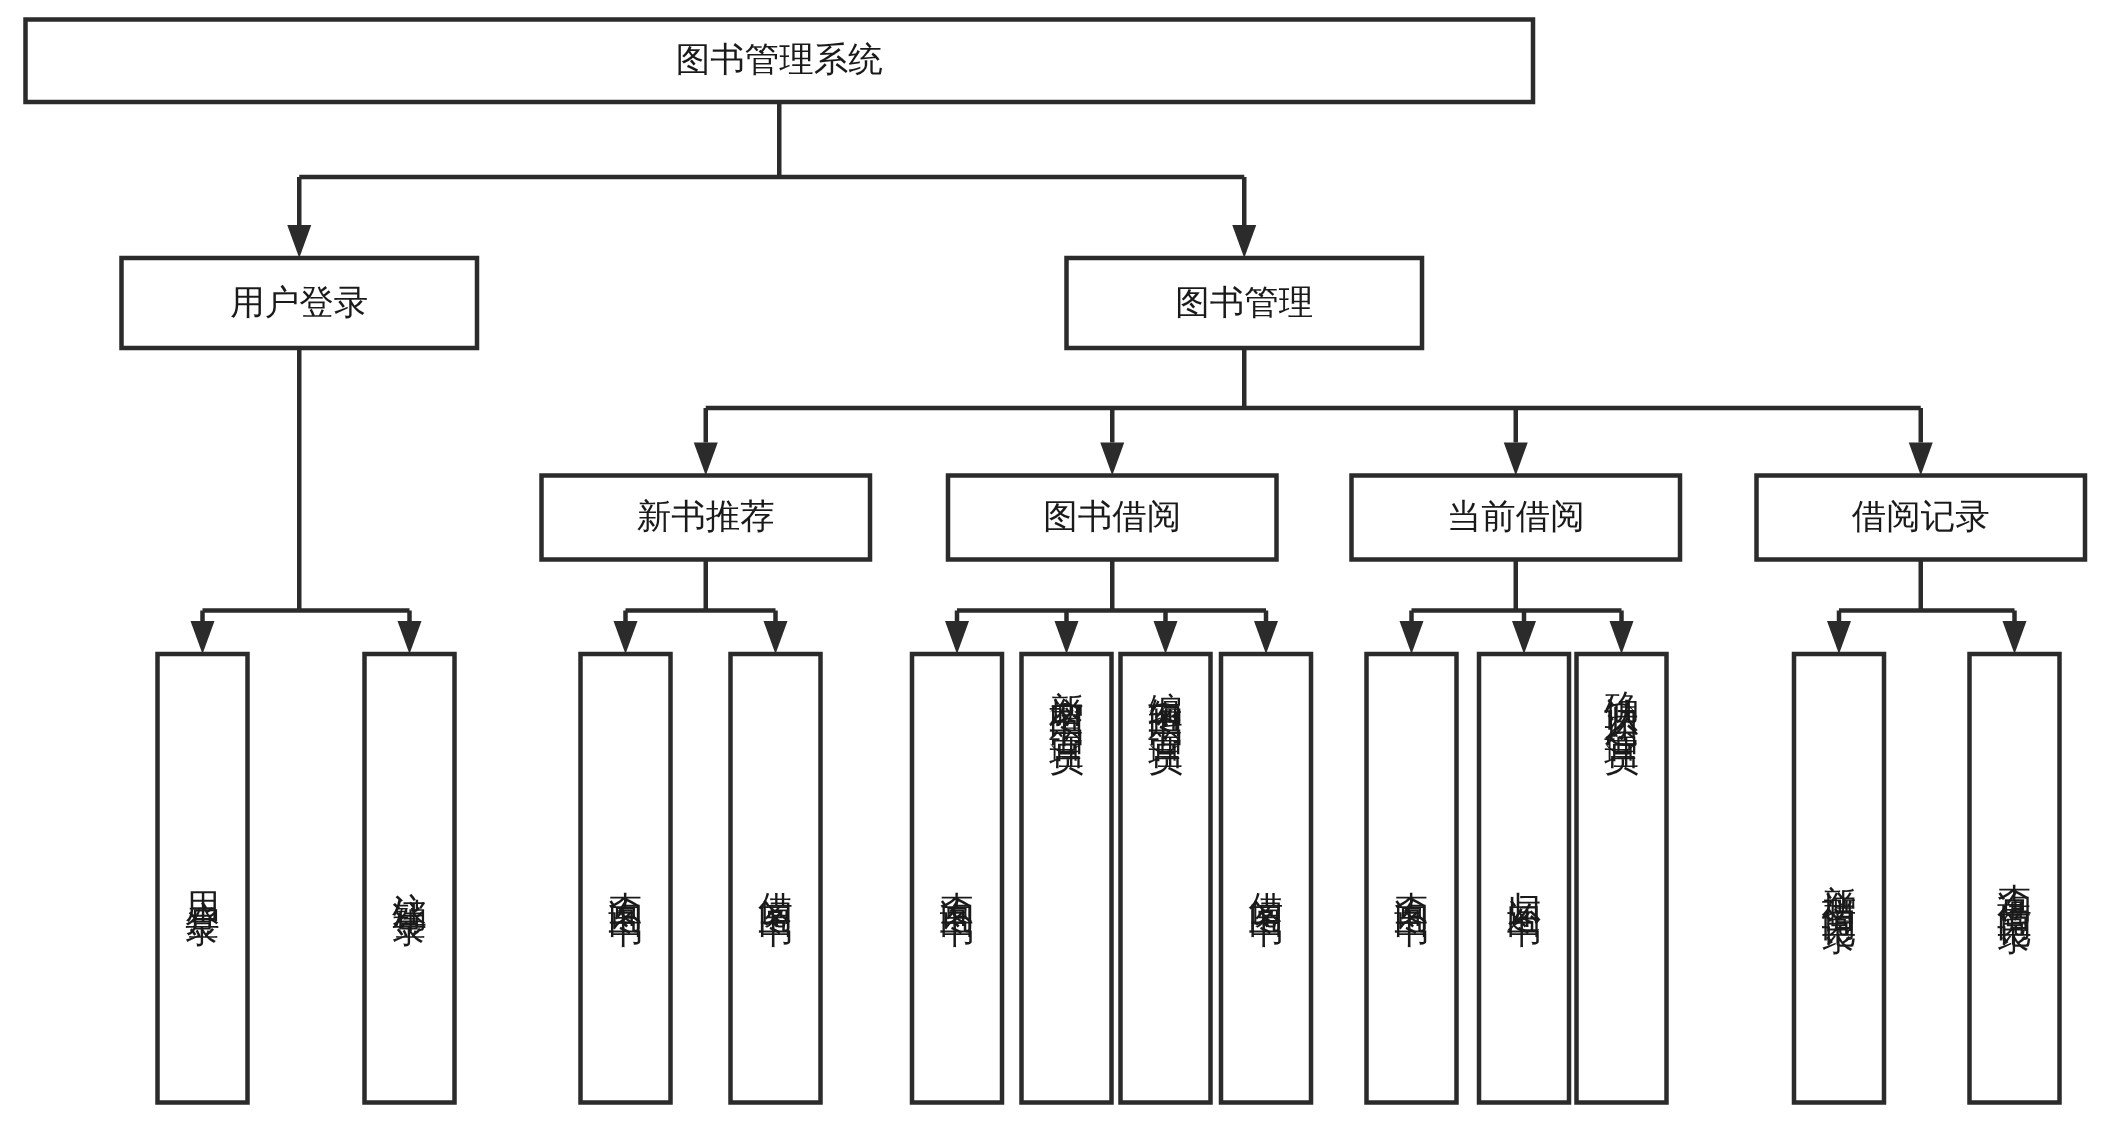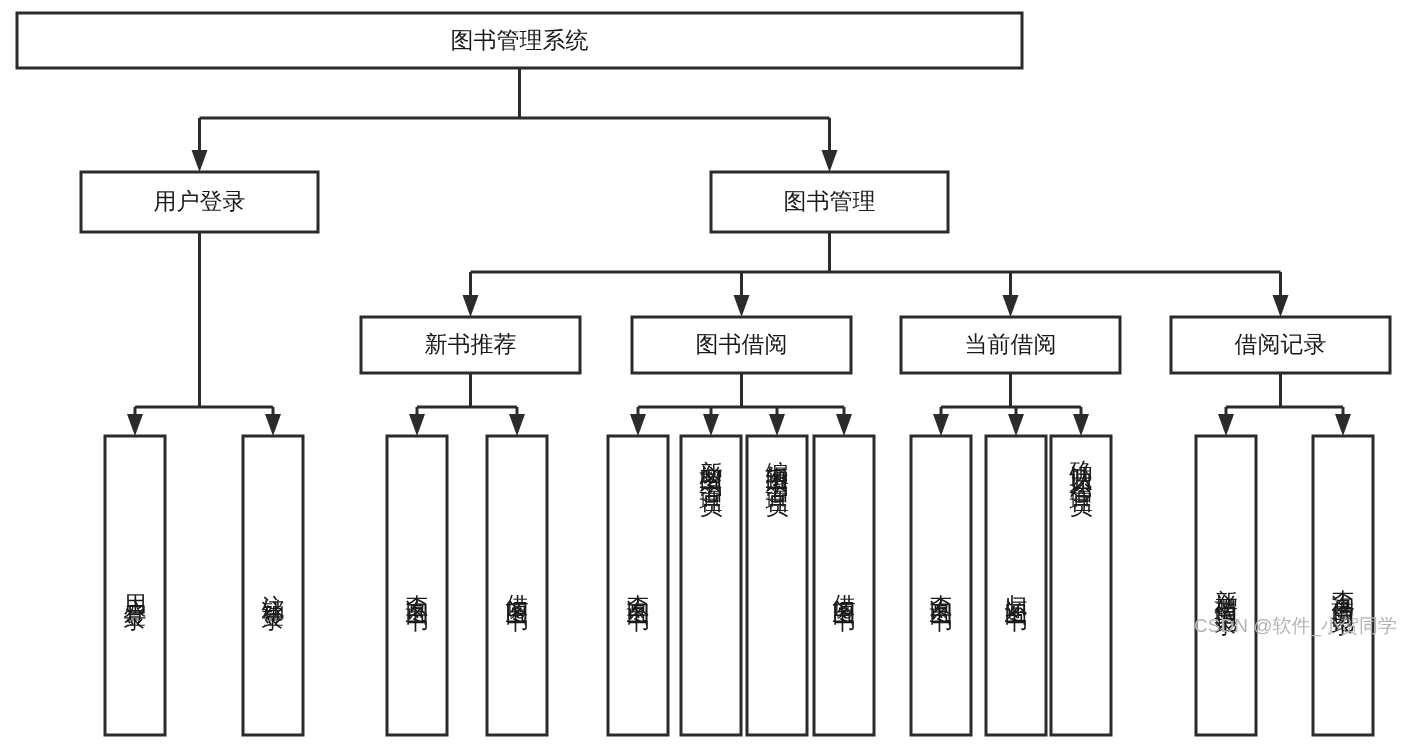--- a/index.html
+++ b/index.html
@@ -251,14 +251,13 @@
             </div></foreignObject>
         </g>
         <g>
           <rect x="1313" y="436" width="60" height="299" class="node-box-leaf"></rect>
           <foreignObject x="1313" y="436" width="60" height="299"><div xmlns="http://www.w3.org/1999/xhtml" class="leaf-label-wrap">
               <div class="leaf-label center-mode">查询借阅记录</div>
             </div></foreignObject>
         </g>
       </g>
   </svg>
-  <div class="watermark">CSDN @软件_小贺同学</div>
 </div>
 
 </body></html>

